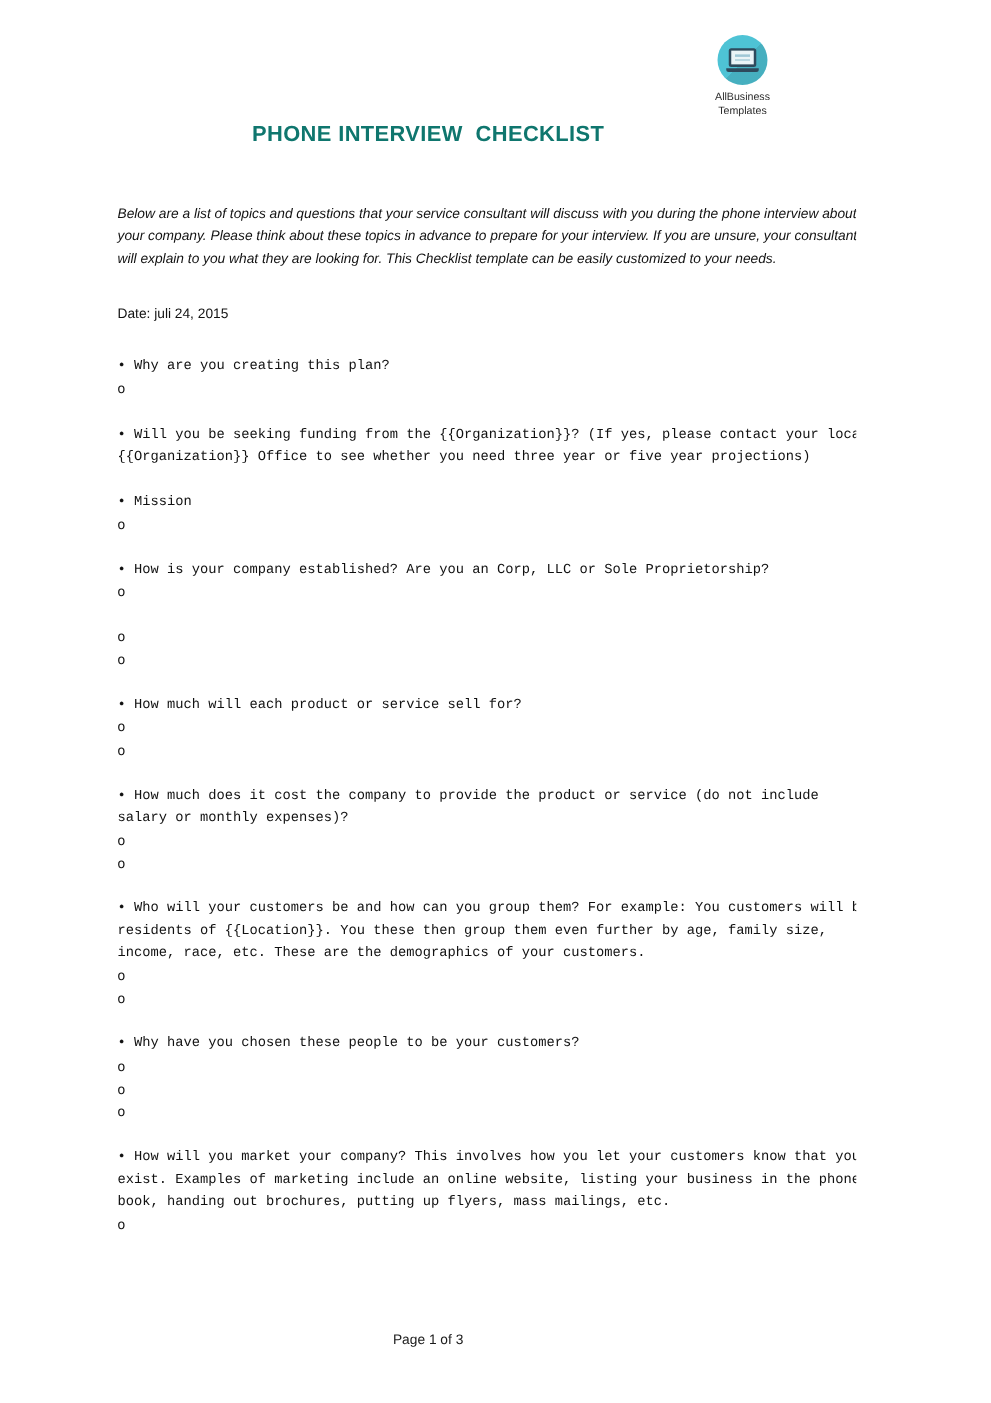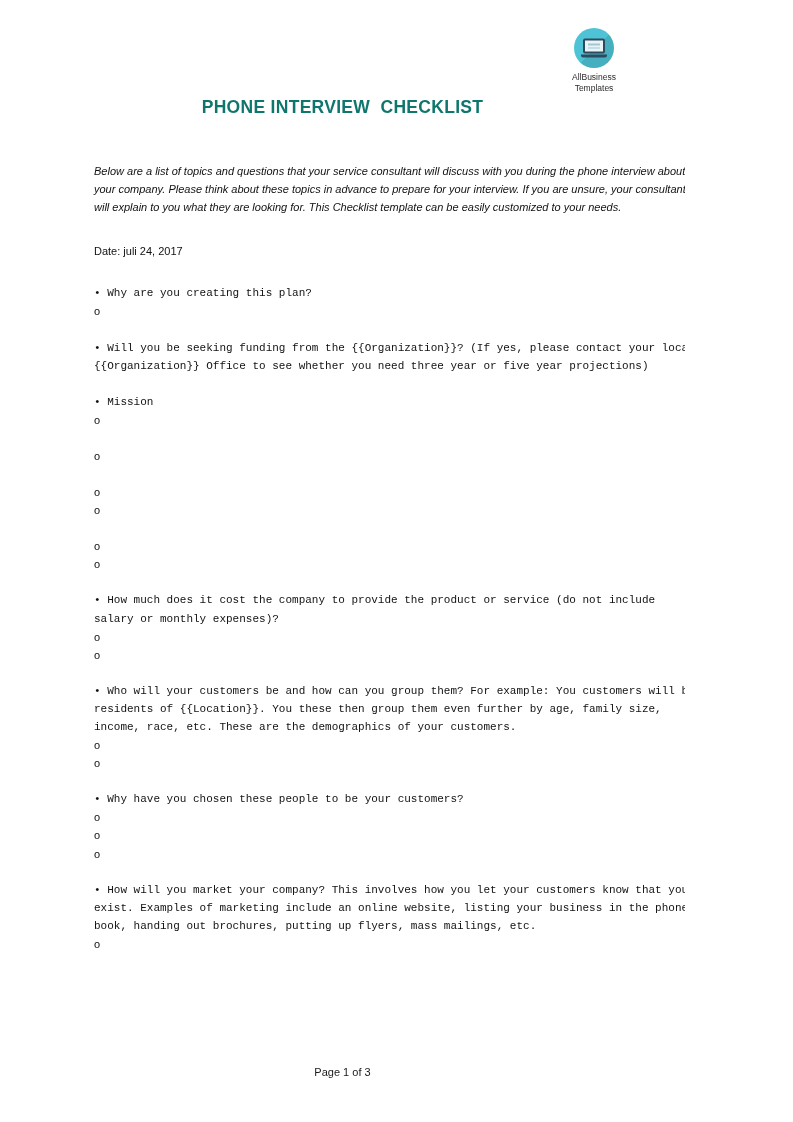--- a/index.html
+++ b/index.html
@@ -167,41 +167,43 @@
     <div class="logo-text">
       <div>AllBusiness</div>
       <div>Templates</div>
     </div>
   </div>
 
   <div class="doc-title">PHONE INTERVIEW  CHECKLIST</div>
 
   <div class="content">
     <p class="intro">Below are a list of topics and questions that your service consultant will discuss with you during the phone interview about your company. Please think about these topics in advance to prepare for your interview. If you are unsure, your consultant will explain to you what they are looking for.  This Checklist template can be easily customized to your needs.</p>
-    <div class="date-line">Date: juli 24, 2017</div>
+    <div class="date-line">Date: juli 24, 2015</div>
     <div class="qa-list">
         <div class="qa-group">
           <p class="qa-question">• Why are you creating this plan?</p>
           <p class="qa-sub">o</p>
         </div>
         <div class="qa-group">
           <p class="qa-question">• Will you be seeking funding from the {{Organization}}? (If yes, please contact your local {{Organization}} Office to see whether you need three year or five year projections)</p>
         </div>
         <div class="qa-group">
           <p class="qa-question">• Mission</p>
           <p class="qa-sub">o</p>
         </div>
         <div class="qa-group">
-          <p class="qa-sub">o</p>
-        </div>
-        <div class="qa-group">
-          <p class="qa-sub">o</p>
-          <p class="qa-sub">o</p>
-        </div>
-        <div class="qa-group">
+          <p class="qa-question">• How is your company established? Are you an Corp, LLC or Sole Proprietorship?</p>
+          <p class="qa-sub">o</p>
+        </div>
+        <div class="qa-group">
+          <p class="qa-sub">o</p>
+          <p class="qa-sub">o</p>
+        </div>
+        <div class="qa-group">
+          <p class="qa-question">• How much will each product or service sell for?</p>
           <p class="qa-sub">o</p>
           <p class="qa-sub">o</p>
         </div>
         <div class="qa-group">
           <p class="qa-question">• How much does it cost the company to provide the product or service (do not include salary or monthly expenses)?</p>
           <p class="qa-sub">o</p>
           <p class="qa-sub">o</p>
         </div>
         <div class="qa-group">
           <p class="qa-question">• Who will your customers be and how can you group them? For example: You customers will be residents of {{Location}}. You these then group them even further by age, family size, income, race, etc. These are the demographics of your customers.</p>

